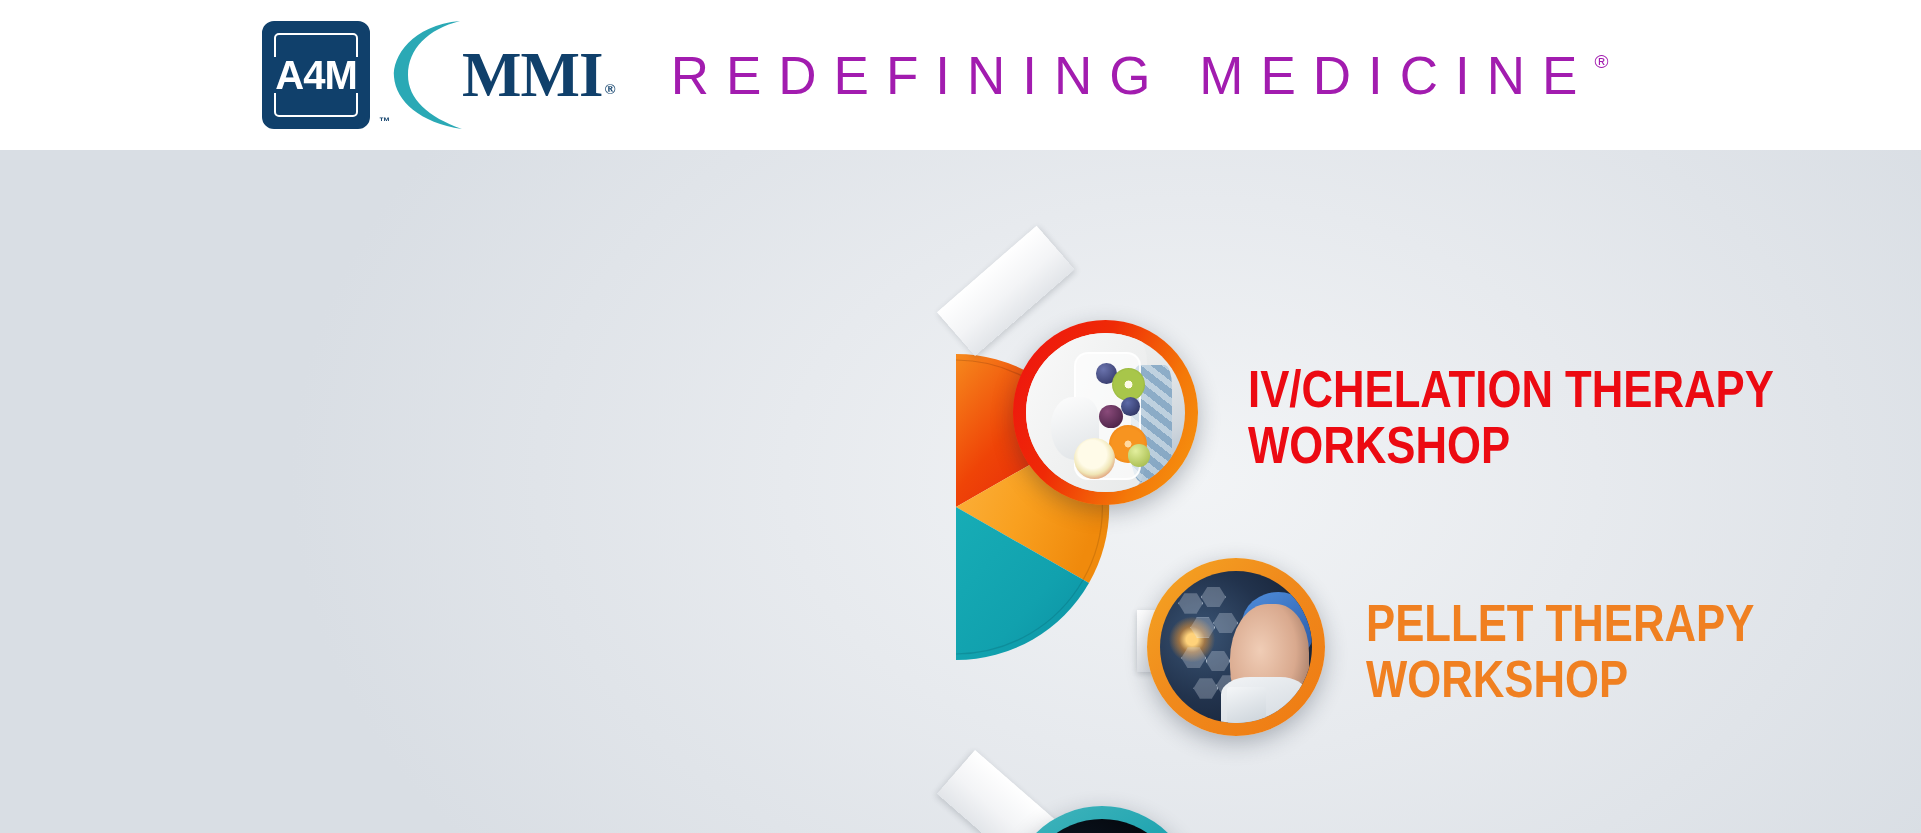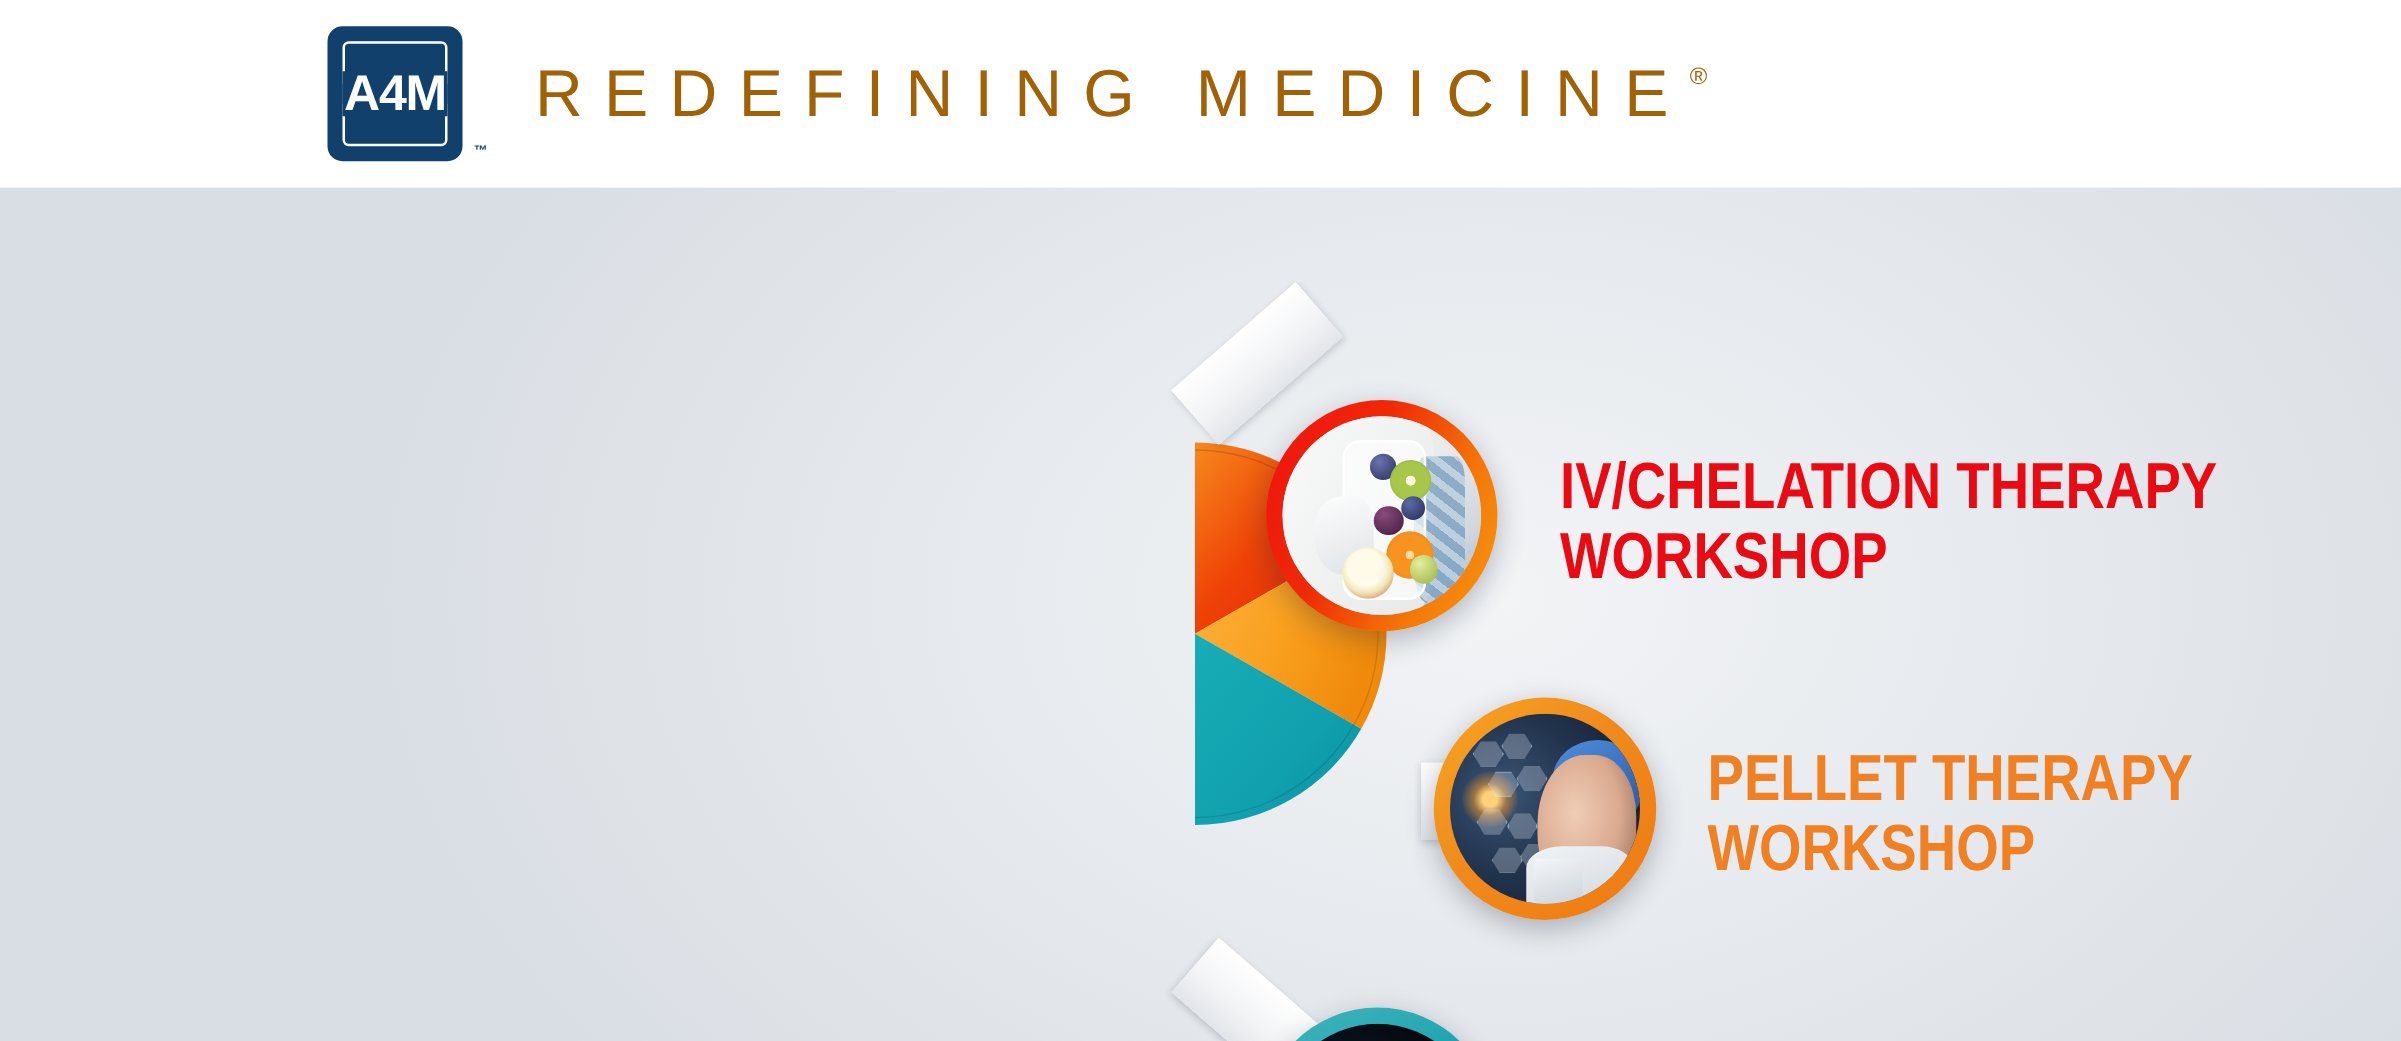--- a/index.html
+++ b/index.html
@@ -112,21 +112,21 @@
     font-size:15px;
     vertical-align:baseline;
     position:relative;
     top:-2px;
     left:2px;
   }
   
   .tagline{
     position:relative;
     margin-left:58px;
-    color:#a16207;
+    color:#a21caf;
     font-size:53px;
     font-weight:300;
     letter-spacing:17px;
     white-space:nowrap;
     font-family:"Liberation Sans", sans-serif;
     line-height:1;
   }
   .tagline-reg{
     position:relative;
     top:-26px;
@@ -295,20 +295,27 @@
 
   <div class="header-bar">
     <div class="logo-lockup">
 
       <div class="a4m-mark">
         <div class="a4m-inner"></div>
         <div class="a4m-text">A4M</div>
         <div class="tm-a4m">™</div>
       </div>
 
+      <div class="mmi-group">
+        <svg class="swoosh" viewBox="0 0 120 120">
+          <path d="M74 6 C26 10 6 42 8 62 C10 86 34 108 76 114
+                   C42 102 22 84 22 60 C22 34 42 14 74 6 Z" fill="#2aa9b5"></path>
+        </svg>
+        <span class="mmi-word"><span>MMI</span><span class="mmi-reg">®</span></span>
+      </div>
 
       <div class="tagline"><span>REDEFINING MEDICINE</span><span class="tagline-reg">®</span></div>
     </div>
   </div>
 
   <div class="stage">
 
 
     <div class="ribbon r1"></div>
     <div class="ribbon r2"></div>

